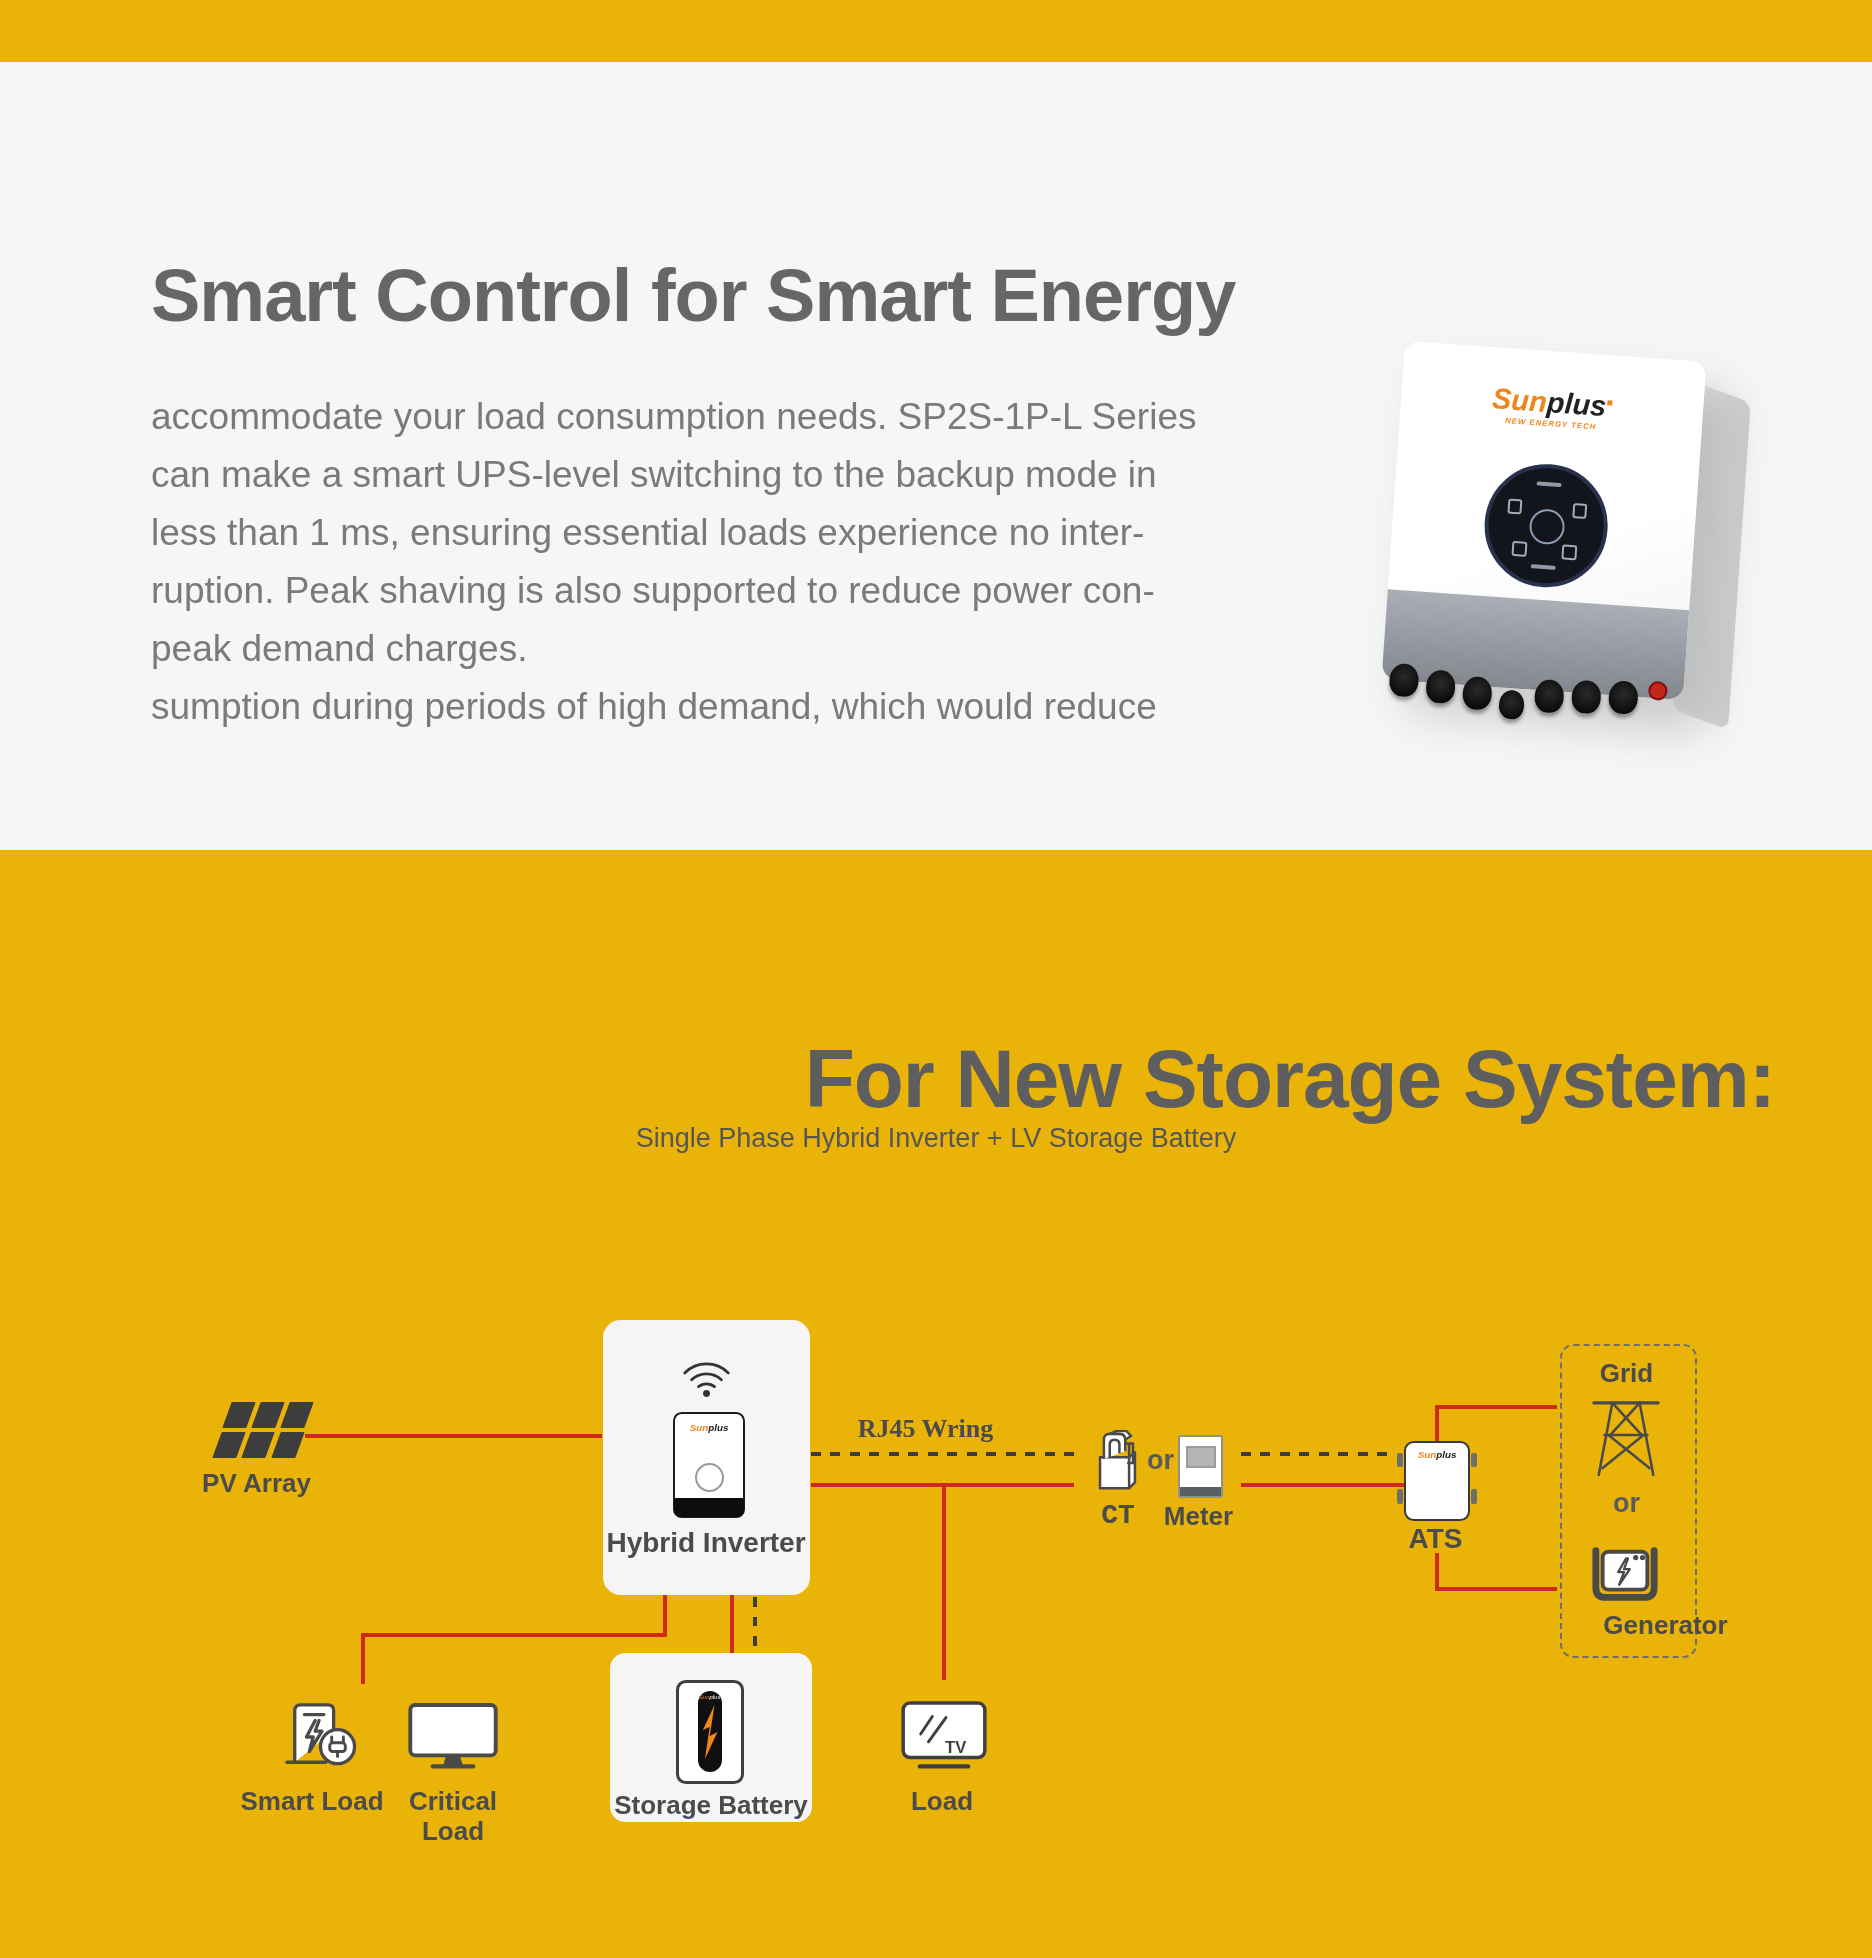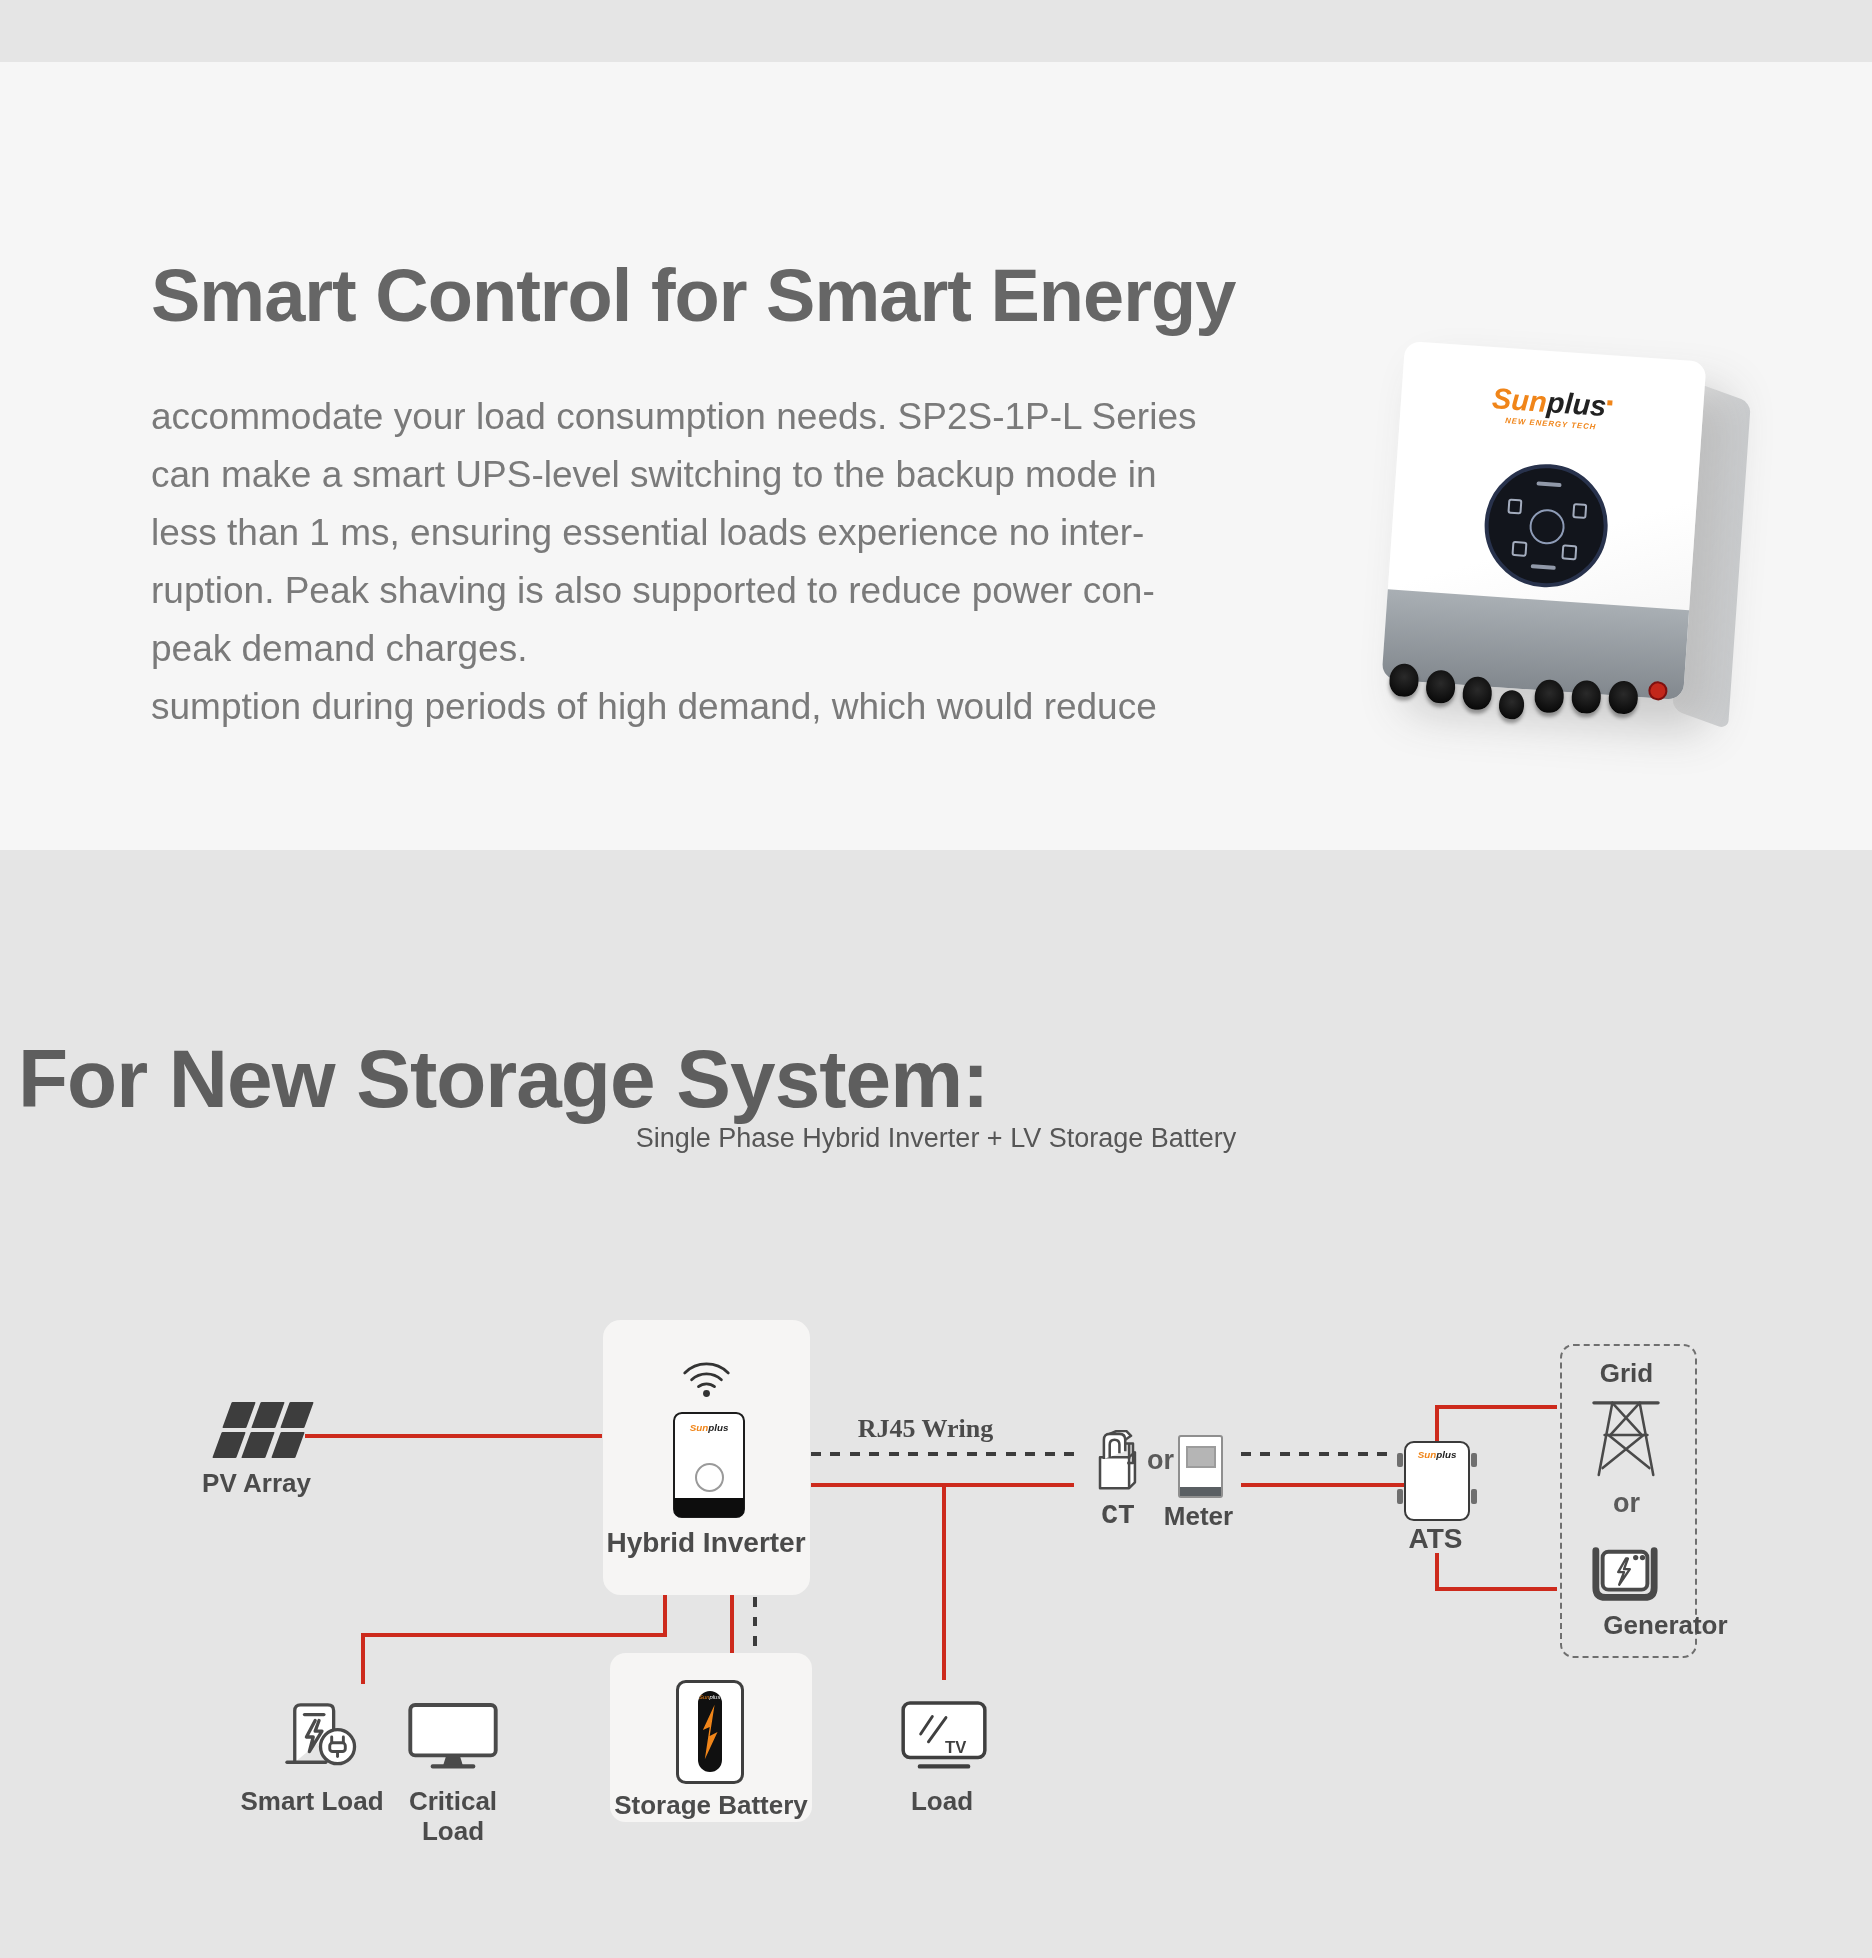--- a/index.html
+++ b/index.html
@@ -1,24 +1,24 @@
 <!DOCTYPE html>
 <html style="--line-red: #cd2a1c; --dash-dark: #3c3c3c; --accent-orange: #f08519; --hero-bg: #f6f6f6; --card-bg: #f6f5f4; --heading: #666666; --body-text: #7a7a7a; --label: #4b4b4b;"><head>
 <meta charset="utf-8">
 <style>
   html,body{margin:0;padding:0;background:#ffffff;}
   #page{position:relative;width:1872px;height:1958px;overflow:hidden;
-        font-family:"Liberation Sans","DejaVu Sans",sans-serif;background:#e5e5e5;}
+        font-family:"Liberation Sans","DejaVu Sans",sans-serif;background:#eab308;}
   .abs{position:absolute;}
   .hero{position:absolute;left:0;top:62px;width:1872px;height:788px;background:var(--hero-bg,#f6f6f6);}
   .hero-title{position:absolute;left:151px;top:191px;font-size:74px;font-weight:bold;
               color:var(--heading,#666666);letter-spacing:-1px;}
   .hero-par{position:absolute;left:151px;top:326px;font-size:37px;line-height:58px;
             color:var(--body-text,#7a7a7a);}
-  .s-title{position:absolute;left:18px;top:1032px;width:1775px;text-align:left;
+  .s-title{position:absolute;left:0;top:1032px;width:1775px;text-align:right;
            font-size:82px;font-weight:bold;color:#5e5e5e;letter-spacing:-1px;}
   .s-sub{position:absolute;left:0;top:1123px;width:1872px;text-align:center;
          font-size:27px;color:#565656;}
   
   .red-h{position:absolute;height:3.9px;background:var(--line-red,#cd2a1c);}
   .red-v{position:absolute;width:3.9px;background:var(--line-red,#cd2a1c);}
   .dash-h{position:absolute;height:3.9px;
           background:repeating-linear-gradient(90deg,var(--dash-dark,#3c3c3c) 0 9.8px,transparent 9.8px 19.5px);}
   .dash-v{position:absolute;width:3.9px;
           background:repeating-linear-gradient(180deg,var(--dash-dark,#3c3c3c) 0 9.8px,transparent 9.8px 19.5px);}

